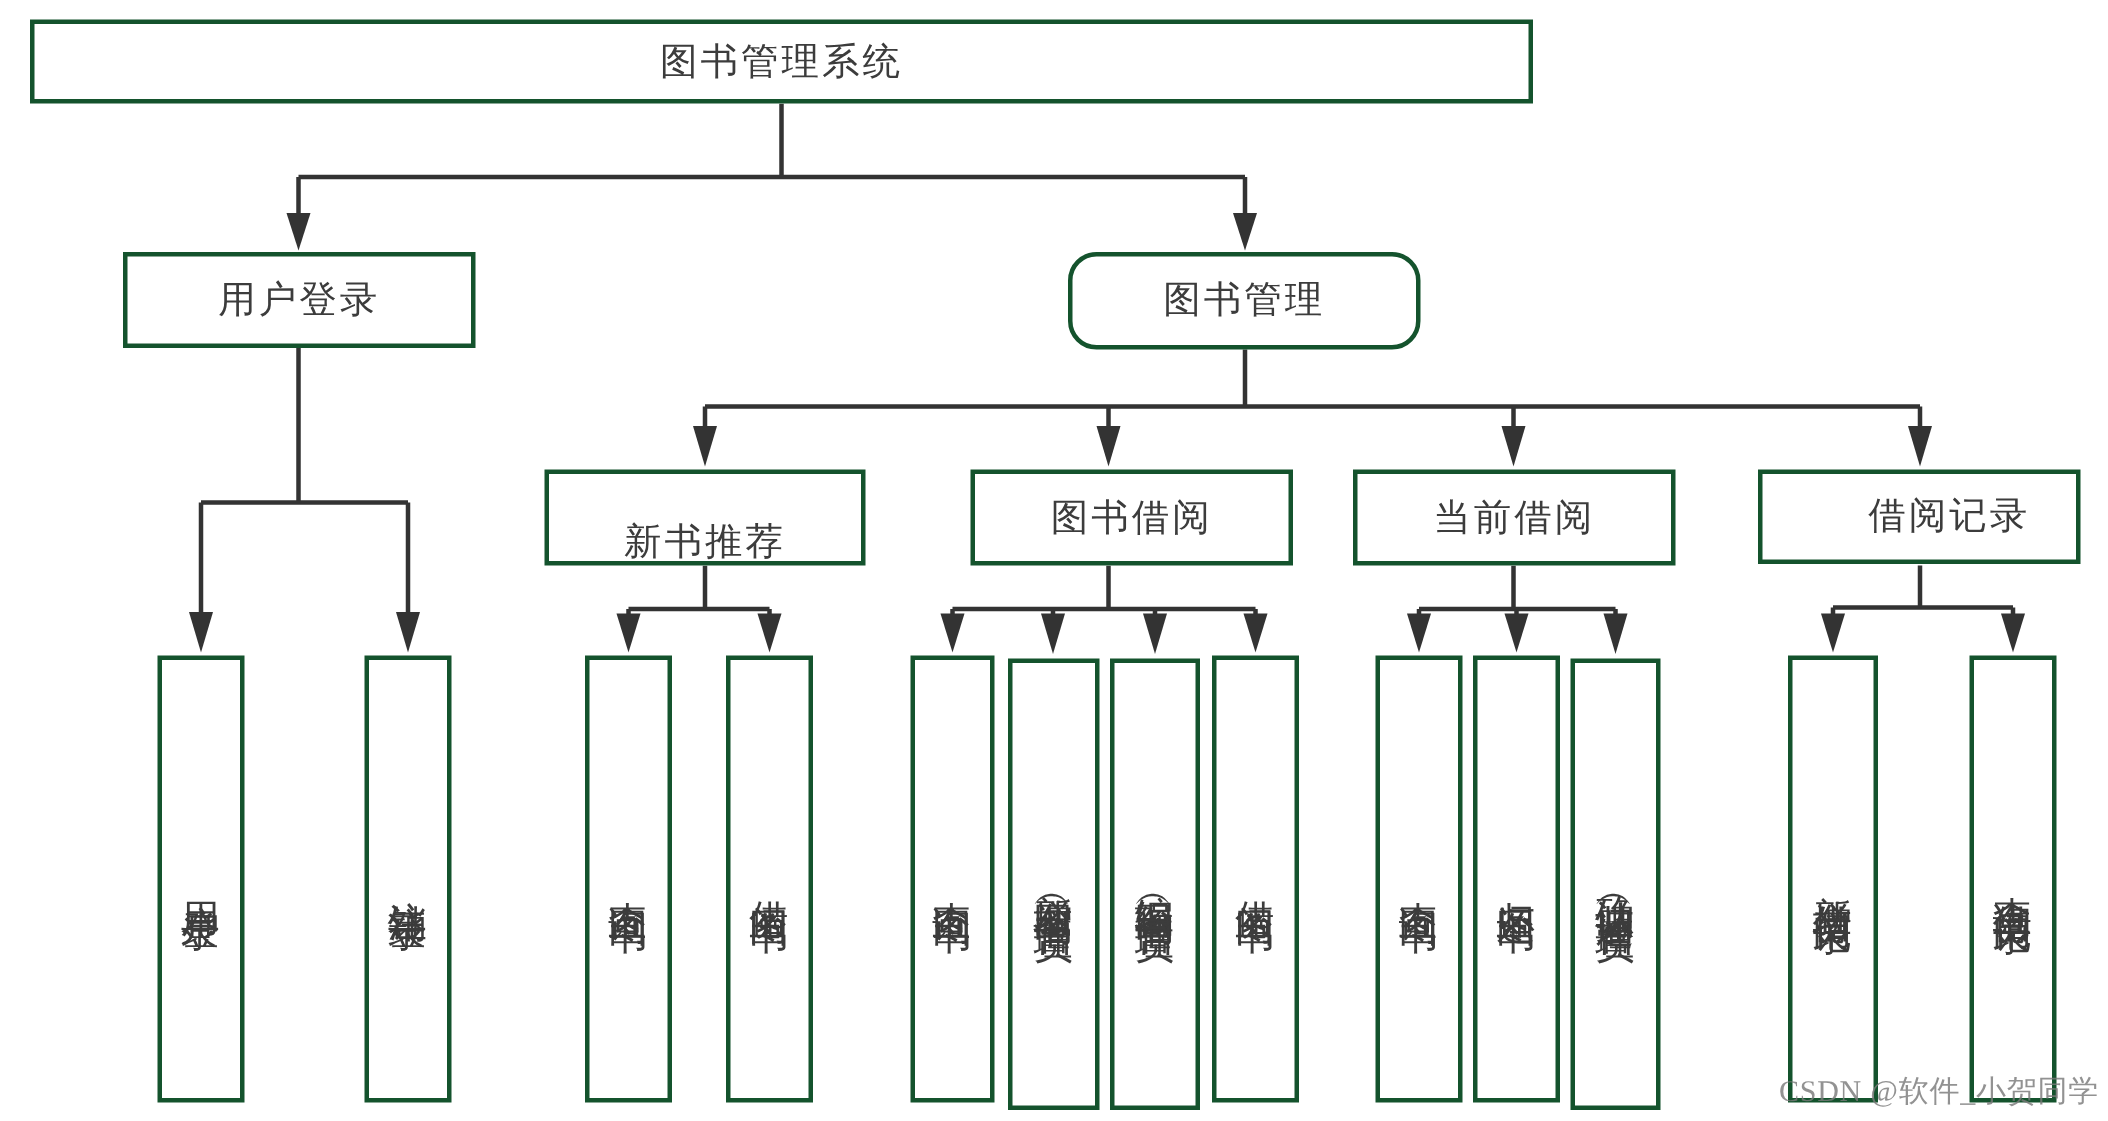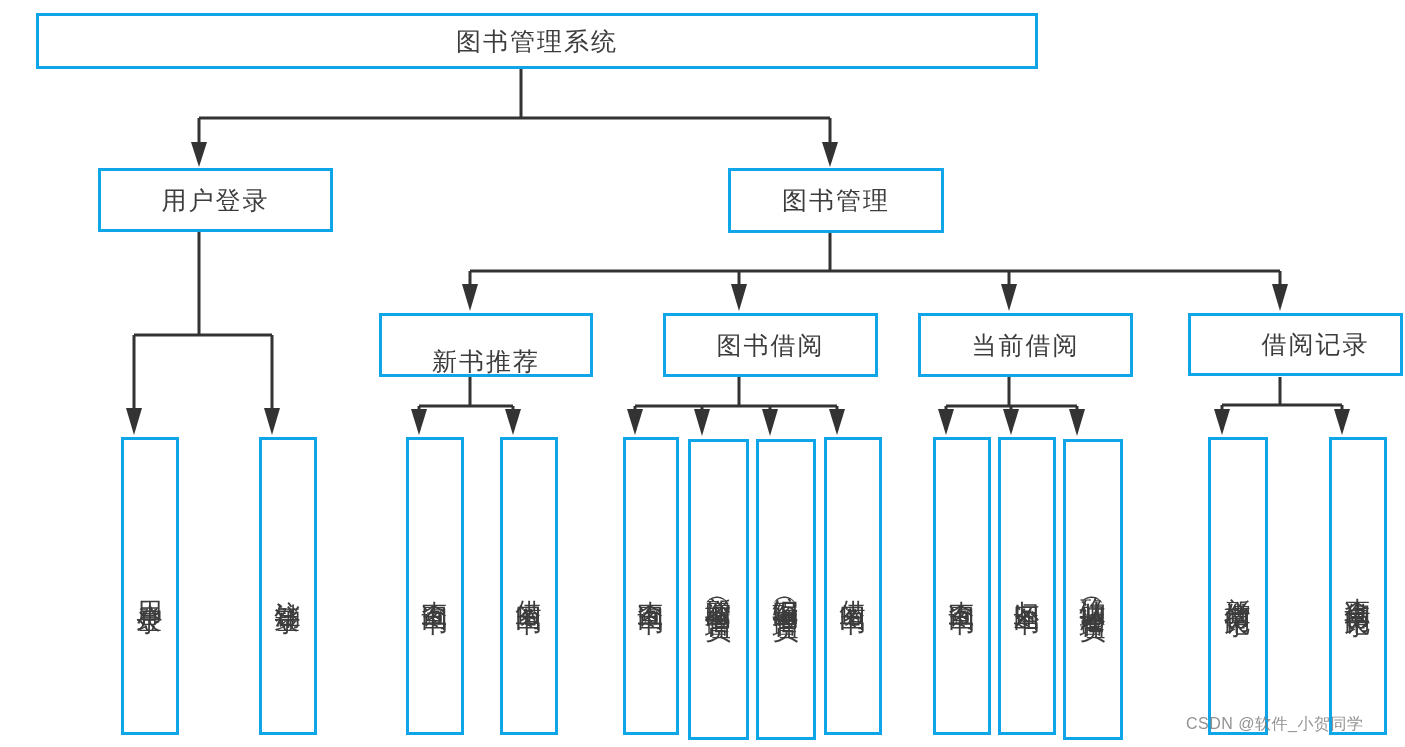--- a/index.html
+++ b/index.html
@@ -26,50 +26,50 @@
     stroke-width: 3;
     fill: none;
   }
   .connectors polygon {
     fill: #333333;
     stroke: none;
   }
   .hbox, .vbox {
     position: absolute;
     background: #ffffff;
-    border: 3px solid #0ea5e9;
+    border: 3px solid #14532d;
     display: flex;
     align-items: center;
     justify-content: center;
     color: #3c3c3c;
-    margin-left: 16px;
   }
   .hbox .label {
     font-size: 25px;
     letter-spacing: 2px;
     white-space: nowrap;
     line-height: 1;
   }
   .vbox .vlabel {
     writing-mode: vertical-lr;
     text-orientation: mixed;
     font-size: 26px;
     letter-spacing: 3px;
     line-height: 1;
     white-space: nowrap;
   }
   .watermark {
     position: absolute;
     left: 1186px;
     top: 714px;
-    font-size: 16px;
+    font-size: 20px;
     letter-spacing: 0.5px;
     color: rgba(122, 122, 122, 0.82);
     white-space: nowrap;
     z-index: 5;
+    font-family: Liberation Serif, serif;
   }
 </style>
 </head>
 <body>
 
 <div class="canvas">
 
   <svg class="connectors" viewBox="0 0 1405 747" xmlns="http://www.w3.org/2000/svg">
 
     <path d="M521 69 V118 M199 118 H830 M199 118 V143 M830 118 V143"></path>
@@ -106,21 +106,21 @@
     <polygon points="1334,409 1350,409 1342,435"></polygon>
   </svg>
 
   <div class="hbox" style="left:20px; top:13px; width:1002px; height:56px;">
     <span class="label">图书管理系统</span>
   </div>
 
   <div class="hbox" style="left:82px; top:168px; width:235px; height:64px;">
     <span class="label">用户登录</span>
   </div>
-  <div class="hbox" style="left:712px; top:168px; width:216px; height:65px;">
+  <div class="hbox" style="left:712px; top:168px; width:235px; height:65px;border-radius:19px;">
     <span class="label">图书管理</span>
   </div>
 
   <div class="hbox" style="left:363px; top:313px; width:214px; height:64px;align-items:flex-end;">
     <span class="label">新书推荐</span>
   </div>
   <div class="hbox" style="left:647px; top:313px; width:215px; height:64px;">
     <span class="label">图书借阅</span>
   </div>
   <div class="hbox" style="left:902px; top:313px; width:215px; height:64px;">

